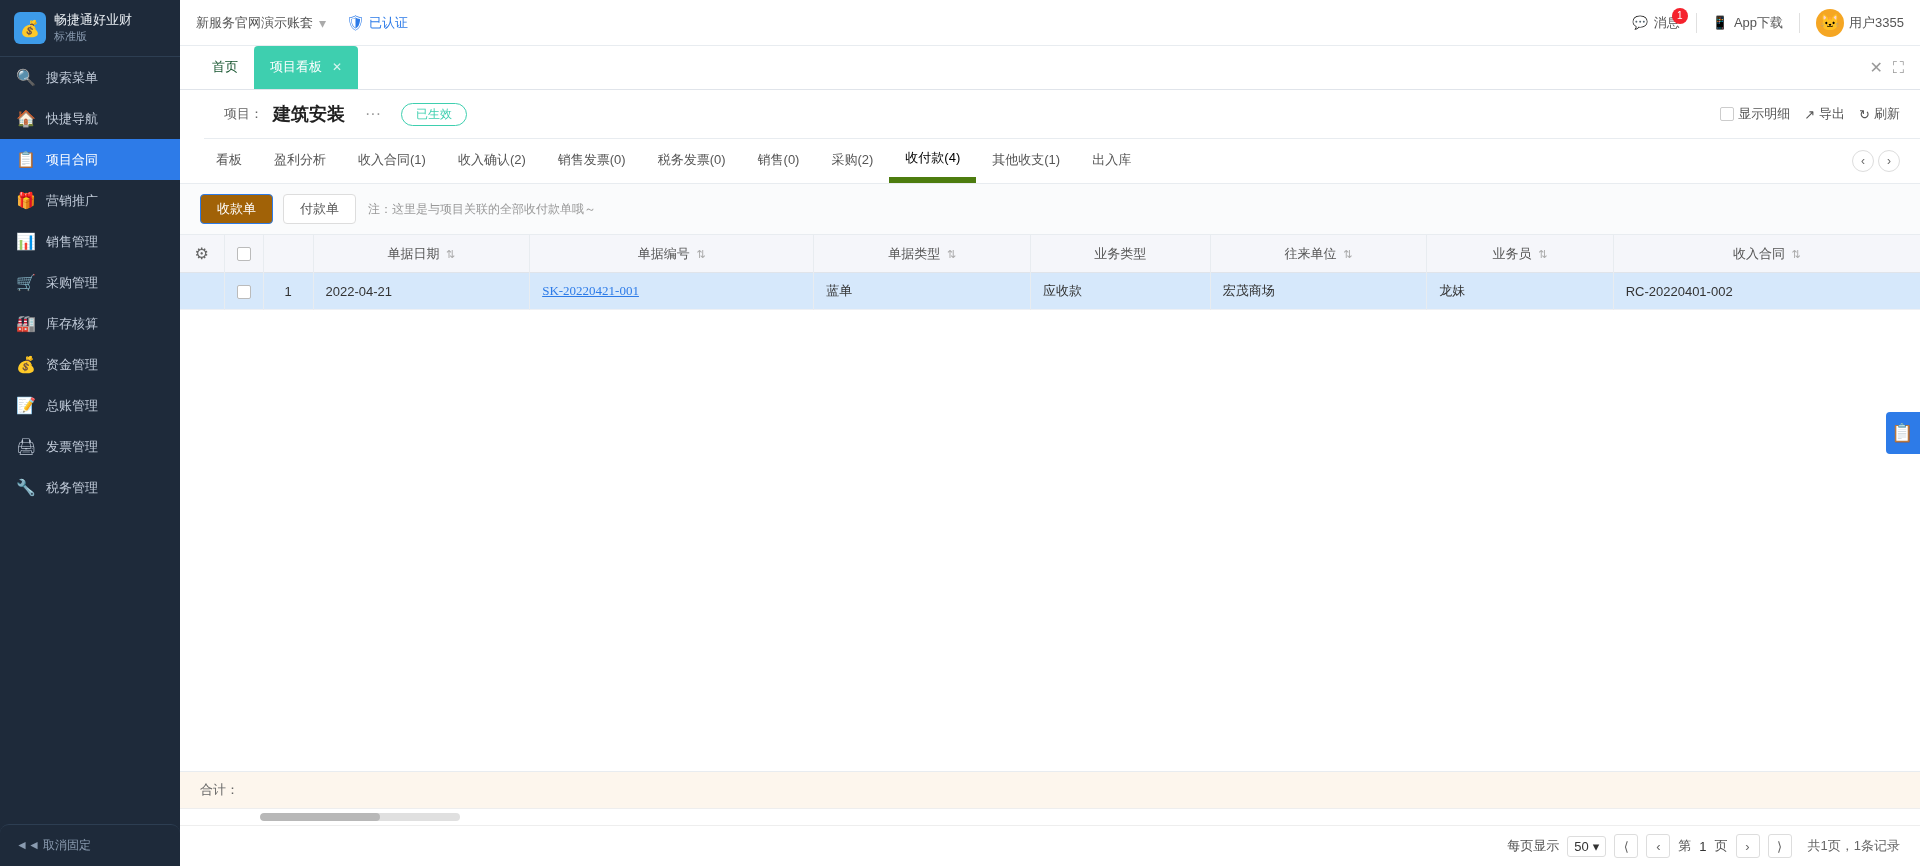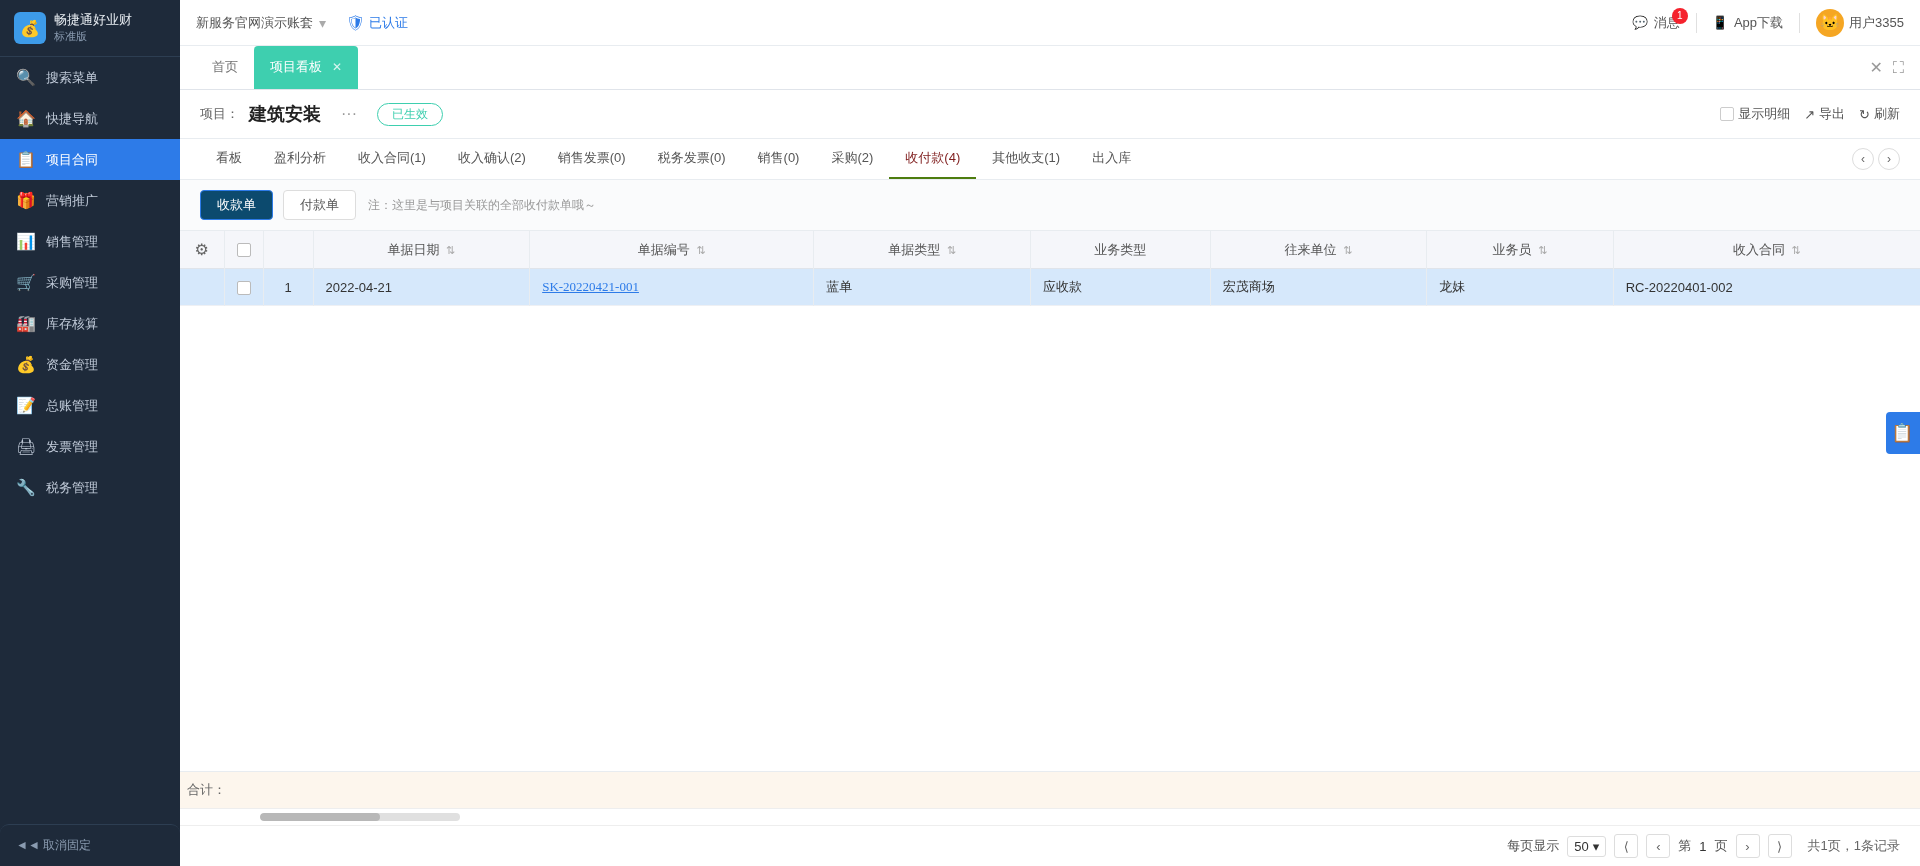--- a/index.html
+++ b/index.html
@@ -110,21 +110,21 @@
       background: #fff;
       height: 44px;
       display: flex;
       align-items: stretch;
       padding: 0 16px;
       border-bottom: 1px solid #e0e4ea;
       gap: 0;
     }
     .tab {
       display: flex; align-items: center; padding: 0 16px;
-      cursor: pointer; font-size: 13px; color: #737373;
+      cursor: pointer; font-size: 13px; color: #14532d;
       border-bottom: 2px solid transparent;
       gap: 6px;
     }
     .tab.active {
       color: #fff; background: #3ecfaf;
       border-radius: 4px 4px 0 0;
       border-bottom: 2px solid #3ecfaf;
     }
     .tab-close {
       font-size: 12px; color: rgba(255,255,255,0.8);
@@ -145,20 +145,21 @@
       display: flex;
       flex-direction: column;
     }
 
     
     .project-header {
       display: flex; align-items: center;
       padding: 12px 20px;
       border-bottom: 1px solid #e8ecf0;
       gap: 10px;
+      margin-left: 24px;
     }
     .project-title-label { font-size: 13px; color: #666; }
     .project-title { font-size: 18px; font-weight: bold; color: #222; }
     .project-more { color: #999; font-size: 16px; cursor: pointer; margin-left: 10px; }
     .project-status {
       border: 1px solid #3ecfaf;
       color: #3ecfaf;
       border-radius: 20px;
       padding: 2px 14px;
       font-size: 12px;
@@ -187,22 +188,22 @@
     }
     .subnav::-webkit-scrollbar { height: 0; }
     .subnav-tab {
       padding: 10px 16px;
       font-size: 13px; color: #555;
       cursor: pointer; white-space: nowrap;
       border-bottom: 2px solid transparent;
       text-align: right;
     }
     .subnav-tab.active {
-      color: #7f1d1d;
-      border-bottom: 2px solid #4d7c0f;
+      color: #000000;
+      border-bottom: 6px solid #4d7c0f;
     }
     .subnav-arrow {
       margin-left: auto; display: flex; align-items: center; gap: 4px;
     }
     .subnav-arrow-btn {
       width: 22px; height: 22px; border: 1px solid #ddd; border-radius: 50%;
       display: flex; align-items: center; justify-content: center;
       cursor: pointer; font-size: 12px; color: #666;
     }
 
@@ -214,21 +215,21 @@
     }
     .subtab-btn {
       padding: 5px 16px;
       border-radius: 4px;
       font-size: 13px; cursor: pointer;
       border: 1px solid #ddd;
       background: #fff;
       color: #555;
     }
     .subtab-btn.active {
-      background: #0c4a6e;
+      background: #a16207;
       color: #fff;
       border-color: #2d7be8;
     }
     .subtab-note {
       font-size: 12px; color: #999; margin-left: 2px;
     }
 
     
     .table-container {
       flex: 1; overflow: auto; padding: 0;
@@ -265,21 +266,21 @@
     .th-icon-col { width: 44px; text-align: center; }
     .th-check-col { width: 36px; text-align: center; }
     .th-num-col { width: 50px; text-align: center; }
     .sort-icon { color: #aaa; font-size: 11px; margin-left: 3px; }
     .settings-icon { font-size: 16px; color: #666; cursor: pointer; }
 
     
     .table-footer {
       background: #fdf6ed;
       border-top: 1px solid #e8ecf0;
-      padding: 9px 7px;
+      padding: 9px 20px;
       display: flex; align-items: center;
       font-size: 13px; color: #666;
     }
 
     
     .scrollbar-row {
       padding: 4px 20px;
       background: #fff;
       border-top: 1px solid #eee;
       display: flex; align-items: center;

